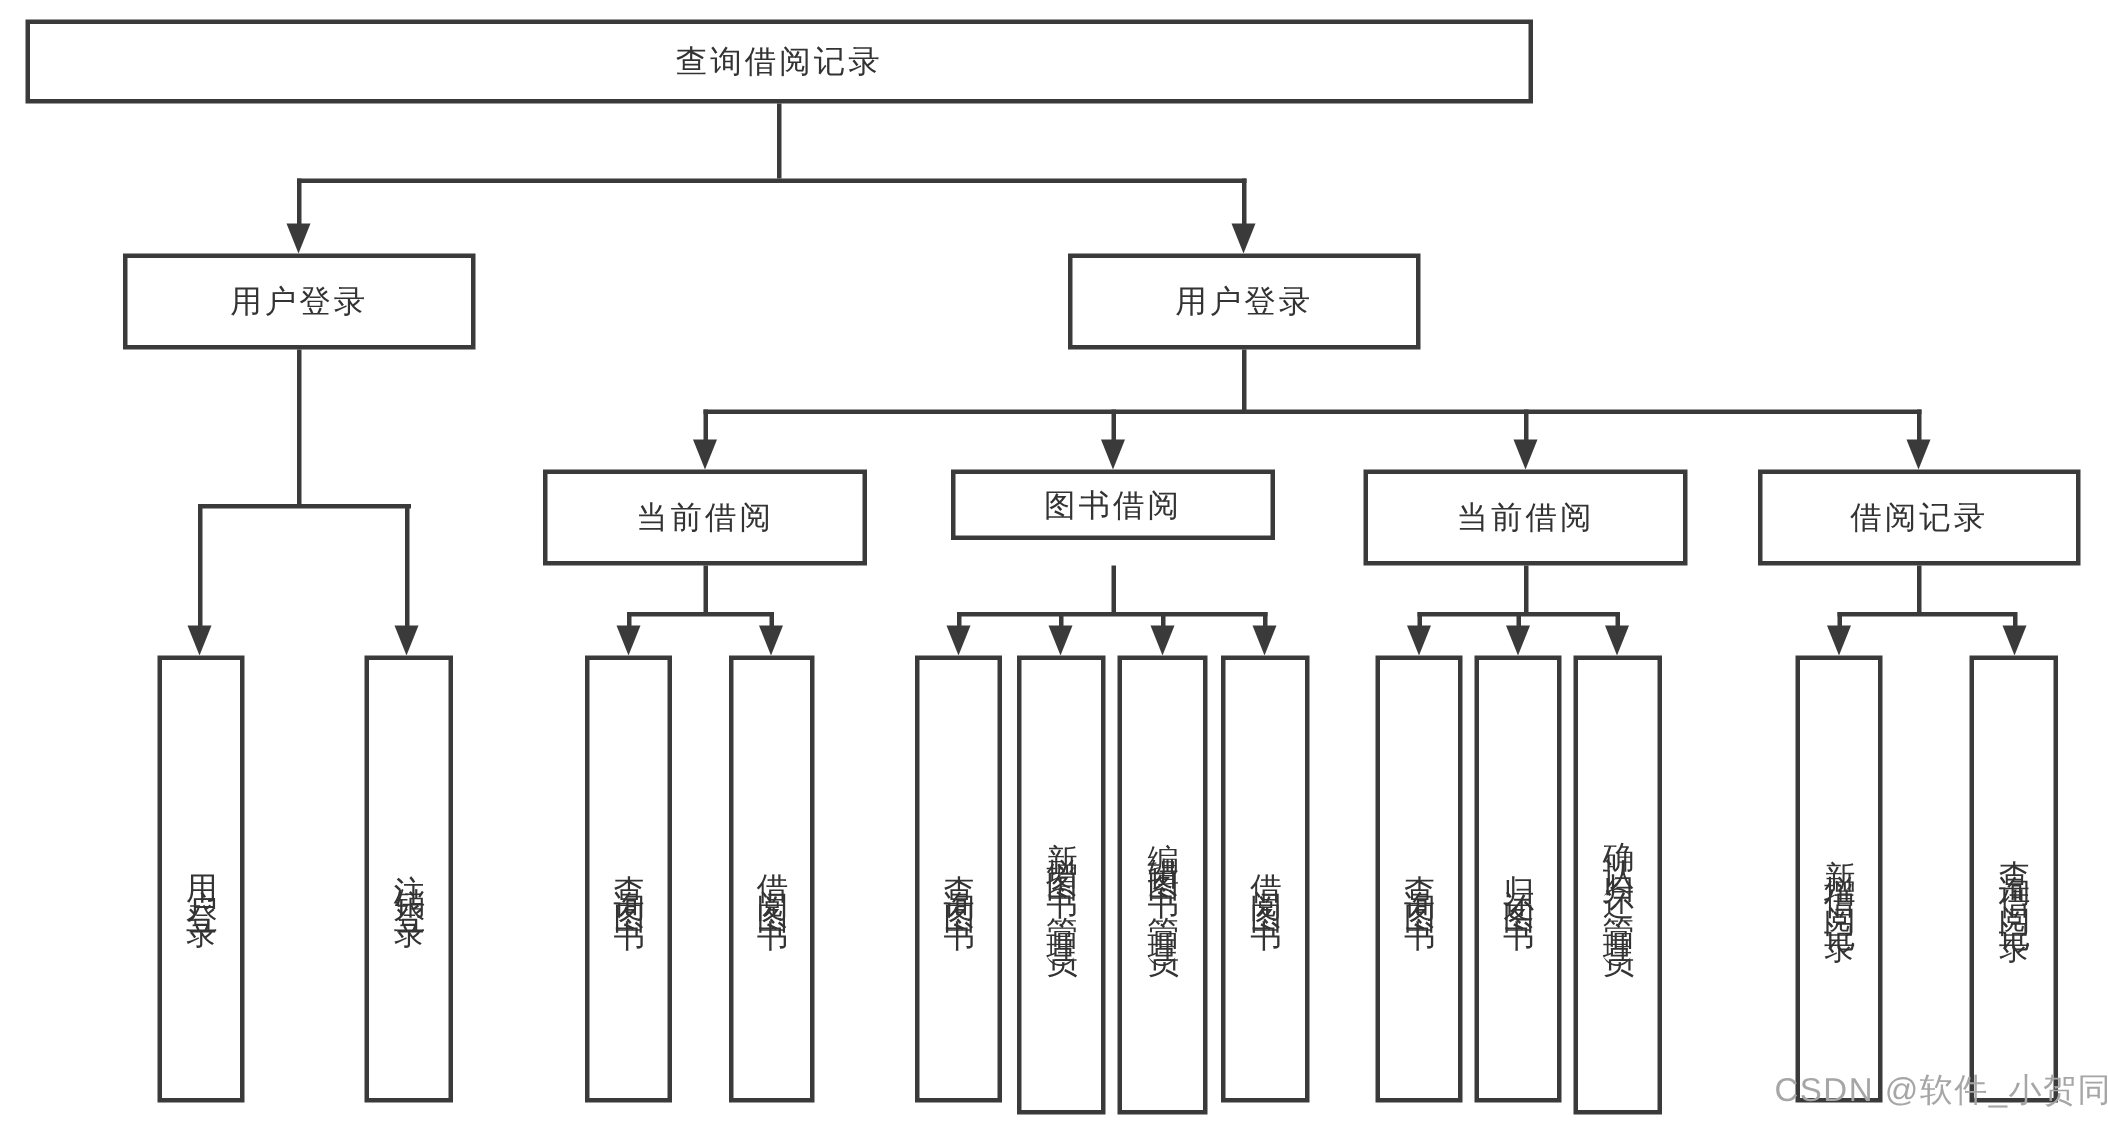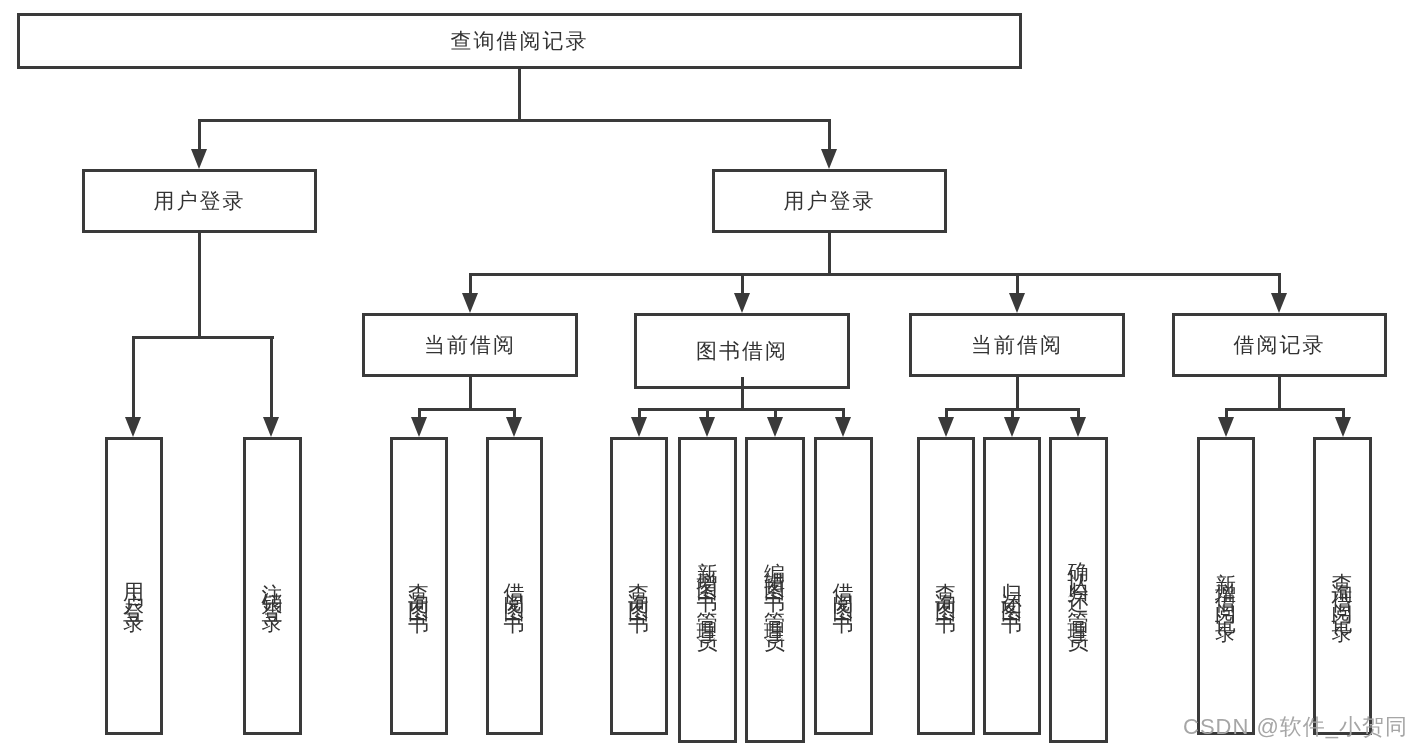--- a/index.html
+++ b/index.html
@@ -98,21 +98,21 @@
   <div class="vline" style="left:469px; top:273px; height:22px;"></div>
   <div class="vline" style="left:741px; top:273px; height:22px;"></div>
   <div class="vline" style="left:1016px; top:273px; height:22px;"></div>
   <div class="vline" style="left:1278px; top:273px; height:22px;"></div>
   <div class="arrow" style="left:462px; top:293px;"></div>
   <div class="arrow" style="left:734px; top:293px;"></div>
   <div class="arrow" style="left:1009px; top:293px;"></div>
   <div class="arrow" style="left:1271px; top:293px;"></div>
 
   <div class="box" style="left:362px; top:313px; width:216px; height:64px;">当前借阅</div>
-  <div class="box" style="left:634px; top:313px; width:216px; height:76px;">图书借阅</div>
+  <div class="box" style="left:634px; top:313px; width:216px; height:47px;">图书借阅</div>
   <div class="box" style="left:909px; top:313px; width:216px; height:64px;">当前借阅</div>
   <div class="box" style="left:1172px; top:313px; width:215px; height:64px;">借阅记录</div>
 
   <div class="vline" style="left:469px; top:377px; height:32px;"></div>
   <div class="hline" style="left:418px; top:408px; width:98px;"></div>
   <div class="vline" style="left:418px; top:408px; height:12px;"></div>
   <div class="vline" style="left:513px; top:408px; height:12px;"></div>
   <div class="arrow" style="left:411px; top:417px;"></div>
   <div class="arrow" style="left:506px; top:417px;"></div>
 

